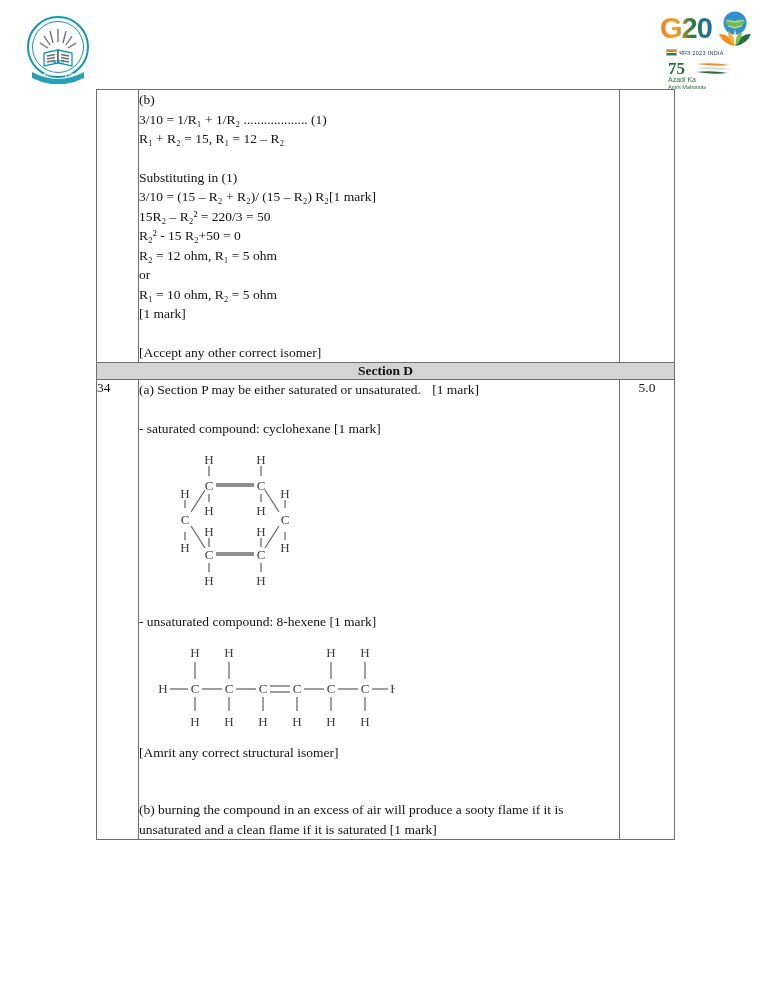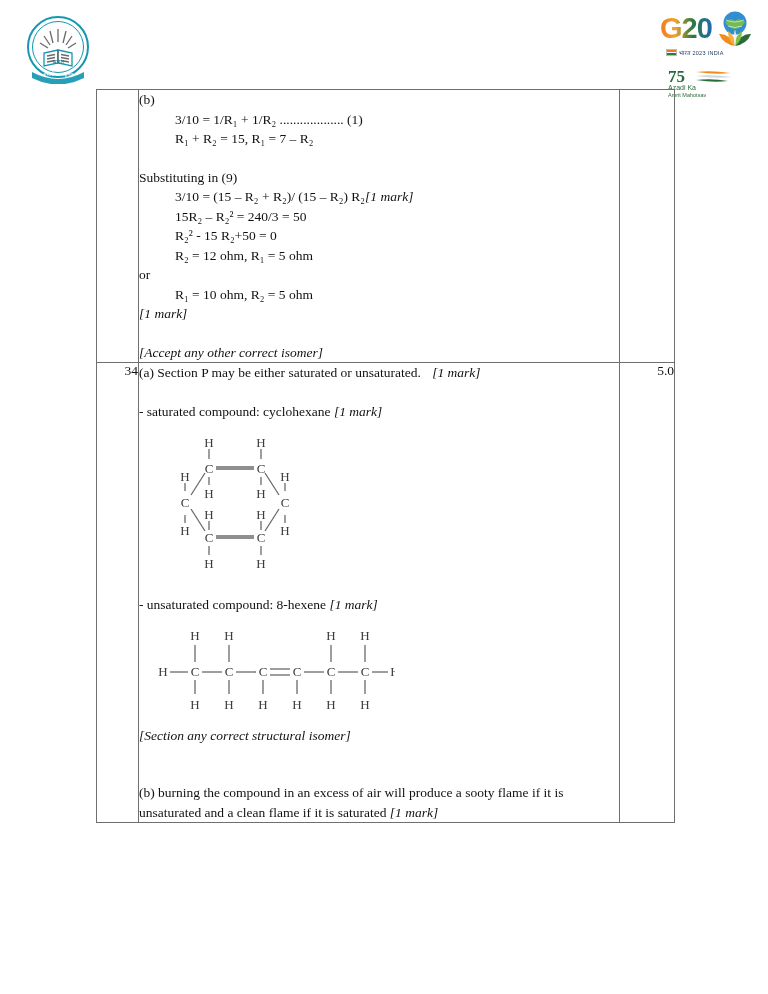--- a/index.html
+++ b/index.html
@@ -79,21 +79,20 @@
     background: linear-gradient(180deg,#f07a1f 0 33%, #ffffff 33% 66%, #2c7a3f 66% 100%);
     border: .4px solid #bbb;
     margin-right: 2px;
   }
   .azadi {
     position: absolute;
     left: 10px;
     top: 50px;
     width: 86px;
     height: 30px;
-    margin-top: 8px;
   }
   .azadi-75 {
     position: absolute;
     left: 0; top: 0;
     font-family: "Liberation Serif", serif;
     font-size: 17px;
     font-weight: bold;
     color: #2a6b3c;
     line-height: 17px;
   }
@@ -127,44 +126,44 @@
   table.marking td {
     border: 1px solid #6f6f6f;
     vertical-align: top;
     padding: 0;
   }
   .col-q    { width: 42px; }
   .col-body { width: 481px; }
   .col-m    { width: 55px; }
 
   .qnum {
-    text-align: right;
+    text-align: left;
     font-size: 13.5px;
     padding-top: 9px;
   }
   .marks {
-    text-align: right;
+    text-align: center;
     font-size: 13.5px;
     padding-top: 9px;
   }
   .bodycell {
     padding: 7px 8px 8px 9px;
     font-size: 13.5px;
     line-height: 19.5px;
   }
   .sec-head {
     background: #d4d4d4;
     text-align: center;
     font-weight: bold;
     font-size: 13.5px;
     padding: 8px 0 8px 0;
   }
-  .ital { font-style: italic; }
+  .ital { }
   .blank-line { height: 19px; }
-  .ln { white-space: nowrap; margin-left: 36px; }
+  .ln { white-space: nowrap; }
 
   .struct-wrap { padding: 10px 0 8px 30px; }
   .struct-wrap2 { padding: 10px 0 6px 6px; }
 
   svg text {
     font-family: "Liberation Serif", serif;
     font-size: 13px;
     fill: #3b3b3b;
   }
   svg line { stroke: #6a6a6a; stroke-width: 1.3; }
@@ -255,36 +254,39 @@
         <col class="col-body">
         <col class="col-m">
   </colgroup>
 
   <tbody>
         <tr>
     <td class="qnum"></td>
     <td class="bodycell">
       <div>(b)</div>
       <div class="ln">3/10 = 1/R₁ + 1/R₂ ................... (1)</div>
-      <div class="ln">R₁ + R₂ = 15, R₁ = 7 – R₂</div>
+      <div class="ln">R₁ + R₂ = 15, R₁ = 12 – R₂</div>
       <div class="blank-line"></div>
-      <div>Substituting in (9)</div>
+      <div>Substituting in (1)</div>
       <div class="ln"><span>3/10 = (15 – R₂ + R₂)/ (15 – R₂) R₂</span><span class="ital">[1 mark]</span></div>
-      <div class="ln">15R₂ – R₂² = 240/3 = 50</div>
+      <div class="ln">15R₂ – R₂² = 220/3 = 50</div>
       <div class="ln">R₂² - 15 R₂+50 = 0</div>
       <div class="ln">R₂ = 12 ohm, R₁ = 5 ohm</div>
       <div>or</div>
       <div class="ln">R₁ = 10 ohm, R₂ = 5 ohm</div>
       <div class="ital">[1 mark]</div>
       <div class="blank-line"></div>
       <div class="ital">[Accept any other correct isomer]</div>
     </td>
     <td class="marks"></td>
   </tr>
 
+  <tr>
+    <td class="sec-head" colspan="3">Section D</td>
+  </tr>
 
   <tr>
     <td class="qnum">34</td>
     <td class="bodycell">
 
       <div>
         <span>(a) Section P may be either saturated or unsaturated.</span>
         <span class="ital" style="padding-left:8px">[1 mark]</span>
       </div>
 
@@ -391,21 +393,21 @@
           <text x="118" y="85" text-anchor="middle">H</text>
           <line x1="152" y1="56" x2="152" y2="70"></line>
           <text x="152" y="85" text-anchor="middle">H</text>
           <line x1="186" y1="56" x2="186" y2="70"></line>
           <text x="186" y="85" text-anchor="middle">H</text>
           <line x1="220" y1="56" x2="220" y2="70"></line>
           <text x="220" y="85" text-anchor="middle">H</text>
         </svg>
       </div>
 
-      <div class="ital">[Section any correct structural isomer]</div>
+      <div class="ital">[Amrit any correct structural isomer]</div>
 
       <div class="blank-line"></div>
       <div class="blank-line"></div>
 
       <div>
         <span>(b) burning the compound in an excess of air will produce a sooty flame if it is unsaturated and a clean flame if it is saturated</span>
         <span class="ital">[1 mark]</span>
       </div>
 
     </td>

